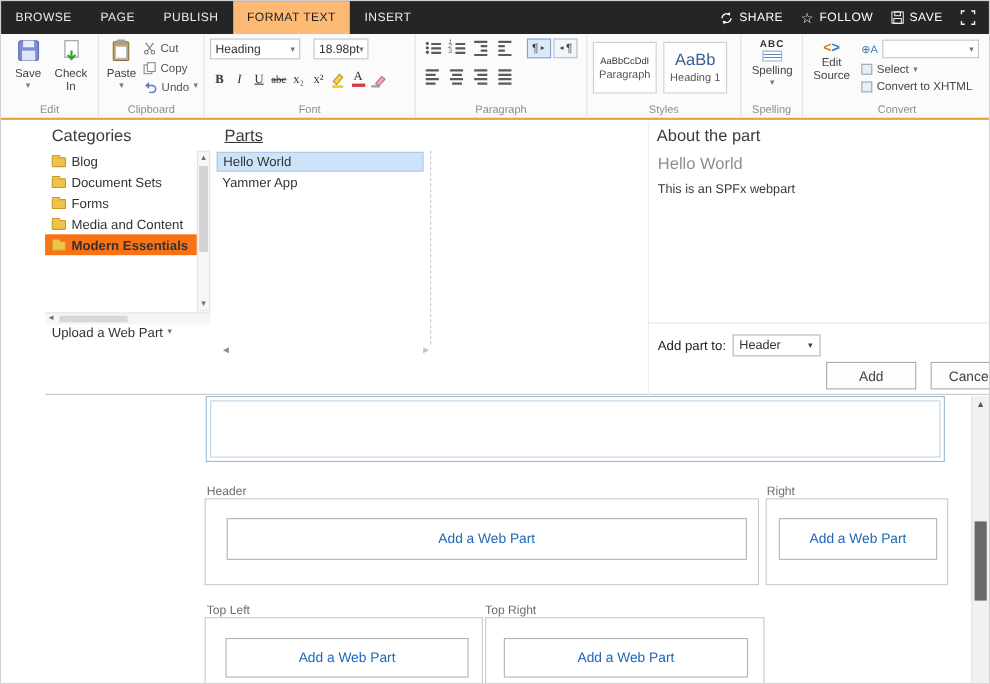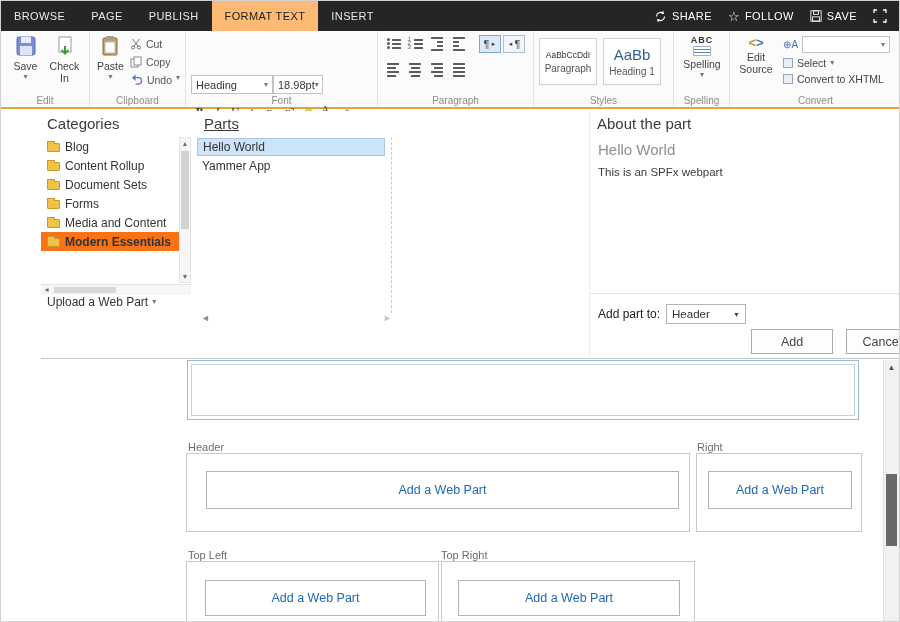--- a/index.html
+++ b/index.html
@@ -255,21 +255,21 @@
               </span>
             <span>Undo</span>
             <span class="caret">▾</span>
           </div>
         </div>
       </div>
       <div class="glabel">Clipboard</div>
     </div>
 
     <div class="rgroup g-font">
-      <div class="hrow" style="gap:0;margin-top:40px;">
+      <div class="hrow" style="gap:12px;">
         <div class="ddl ddl-style">
           <span>Heading</span>
           <span class="caret">▾</span>
         </div>
         <div class="ddl ddl-size">
           <span>18.98pt</span>
           <span class="caret">▾</span>
         </div>
       </div>
       <div class="fontrow2">
@@ -441,24 +441,20 @@
     <div class="sec-title t-parts">Parts</div>
     <div class="sec-title t-about">About the part</div>
 
     <div class="catlist">
       <div class="catrow">
           <span class="folder"></span>
           <span>Blog</span>
         </div>
       <div class="catrow">
           <span class="folder"></span>
-          <span>Content Rollup</span>
-        </div>
-      <div class="catrow">
-          <span class="folder"></span>
           <span>Document Sets</span>
         </div>
       <div class="catrow">
           <span class="folder"></span>
           <span>Forms</span>
         </div>
       <div class="catrow">
           <span class="folder"></span>
           <span>Media and Content</span>
         </div>

